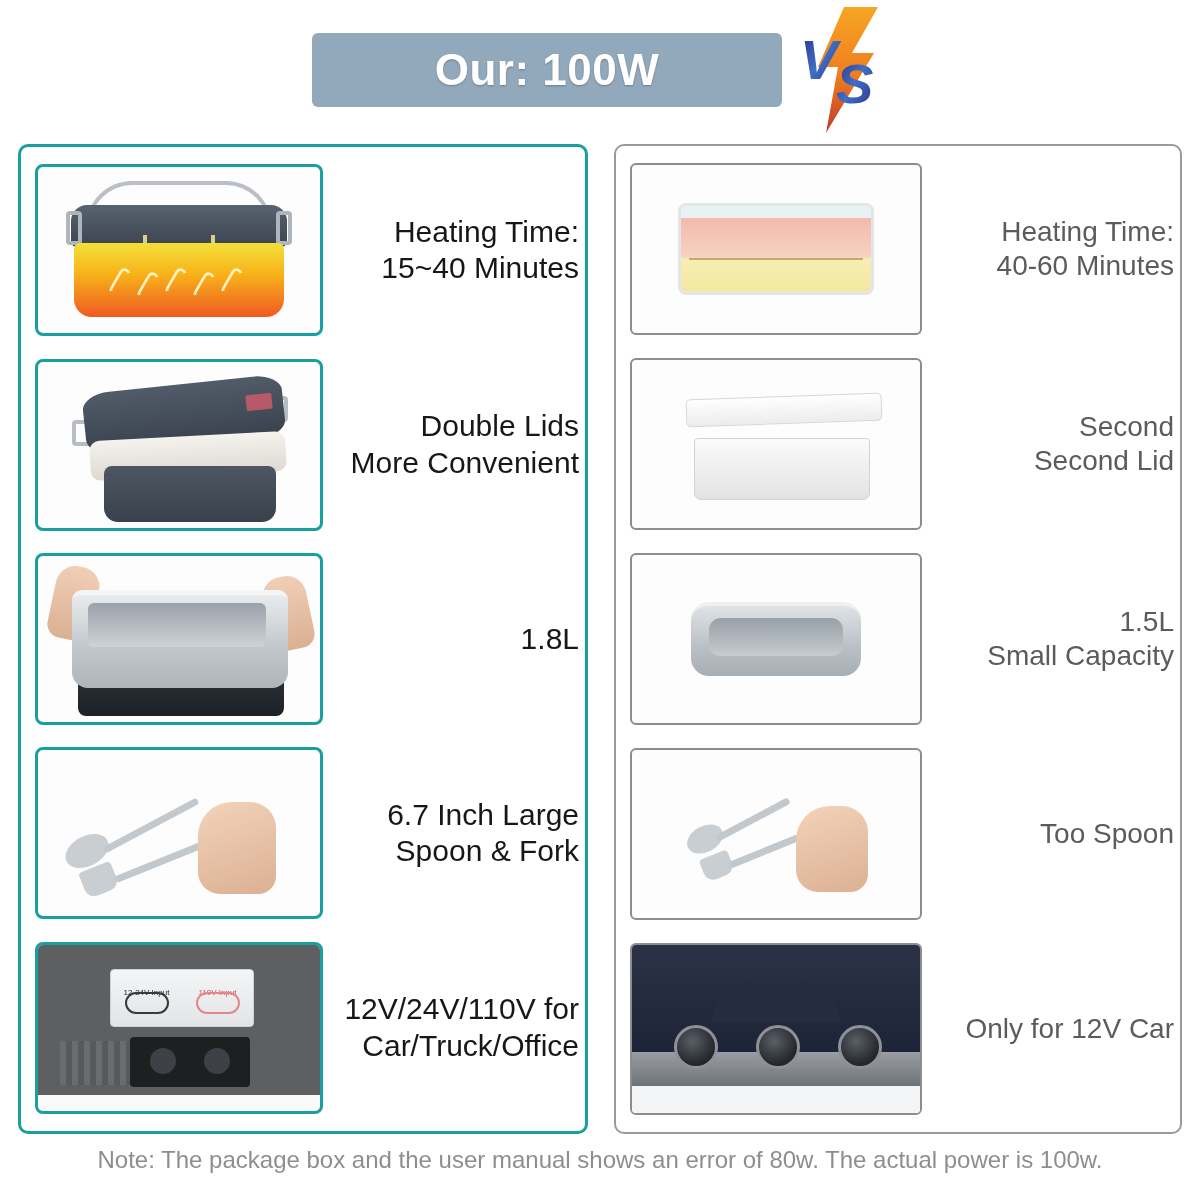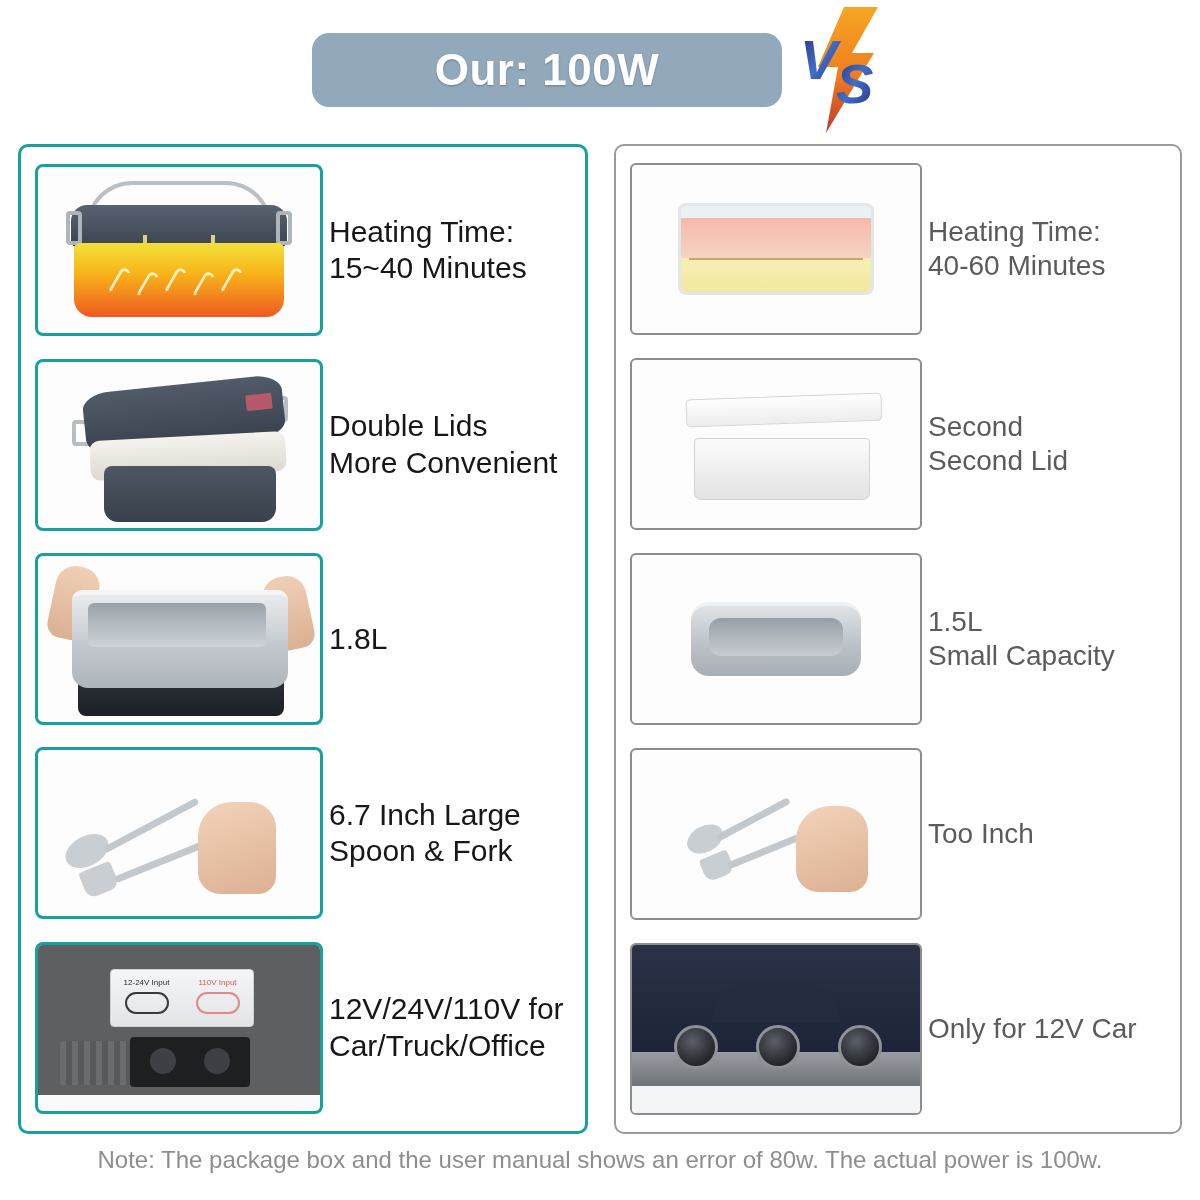--- a/index.html
+++ b/index.html
@@ -11,21 +11,21 @@
   }
   .page { position: relative; width: 1200px; height: 1200px; background:#fff; }
 
   
   .header {
     position: absolute; left: 0; top: 0; width: 1200px; height: 140px;
     display: flex; align-items: center; justify-content: center;
   }
   .banner {
     height: 74px; display: flex; align-items: center; justify-content: center;
-    border-radius: 17px;
+    border-radius: 6px;
     font-weight: bold; color: #ffffff;
     font-size: 44px; letter-spacing: 0.5px;
     text-shadow: 0 1px 2px rgba(0,0,0,0.25);
   }
   .banner-left { width: 470px; background: #92a8bb; margin-right: 10px; }
   .banner-right { width: 440px; background: #7b7b7b; margin-left: 10px; }
 
   .vs-wrap {
     position: relative; width: 96px; height: 130px;
     display: flex; align-items: center; justify-content: center;
@@ -49,21 +49,21 @@
     width: 288px; height: 172px;
     margin-left: 14px;
     background: #fdfdfd;
     position: relative; overflow: hidden;
     display: flex; align-items: center; justify-content: center;
   }
   .col-left .thumb { border: 3px solid #18a0a0; border-radius: 8px; }
   .col-right .thumb { width: 292px; height: 172px; border: 2px solid #8d8d8d; border-radius: 6px; }
 
   .caption {
-    flex: 1 1 auto; text-align: left;
+    flex: 1 1 auto; text-align: right;
     font-size: 30px; line-height: 1.22;
     color: #171717; padding: 0 6px;
     font-weight: 500;
   }
   .col-right .caption { color: #5b5b5b; font-size: 28px; font-weight: 400; }
   .caption .l2 { display: block; }
 
   
   .footer {
     position: absolute; left: 0; top: 1146px; width: 1200px;
@@ -202,21 +202,21 @@
 
   
   .pp-bg{ position:absolute; inset:0; background:#5d5f61; }
   .pp-strip{ position:absolute; left:0; bottom:0; width:100%; height:16px; background:#fafafa; }
   .pp-label{
     position:absolute; left:72px; top:24px; width:144px; height:58px;
     background: linear-gradient(180deg,#f4f5f6 0%,#e2e4e6 100%);
     border:1px solid #cfd2d4; border-radius:4px; display:flex;
   }
   .pp-half{ flex:1; position:relative; }
-  .pp-txt{ position:absolute; top:8px; left:50%; transform:translateX(-50%);
+  .pp-txt{ position:absolute; top:18px; left:50%; transform:translateX(-50%);
            font-size:8px; white-space:nowrap; }
   .pp-txt.black{ color:#2b2b2b; }
   .pp-txt.red{ color:#d8545a; }
   .pp-sock{ position:absolute; left:50%; top:22px; transform:translateX(-50%);
             width:44px; height:22px; border:2px solid #3a3a3a; border-radius:12px; }
   .pp-sock.red{ border-color:#e2888c; }
   .pp-port{
     position:absolute; left:92px; top:92px; width:120px; height:50px;
     background:#1d1f21; border-radius:4px;
   }
@@ -428,21 +428,21 @@
         <div class="thumb">
           <div class="art">
             <div class="spoon-bowl" style="left:54px;top:76px;"></div>
             <div class="spoon-stem" style="left:80px;top:66px;width:82px;"></div>
             <div class="fork-head" style="left:70px;top:104px;"></div>
             <div class="fork-stem" style="left:94px;top:98px;width:76px;"></div>
             <div class="hand2" style="right:52px;top:56px;width:72px;height:86px;"></div>
           </div>
         </div>
         <div class="caption">
-          <span>Too Inch</span>
+          <span>Too Spoon</span>
         </div>
       </div>
 
       <div class="row">
         <div class="thumb">
           <div class="art">
             <div class="cs-top"></div>
             <div class="cs-bump"></div>
             <div class="cs-bar"></div>
             <div class="cs-hole" style="left:42px;"></div>

